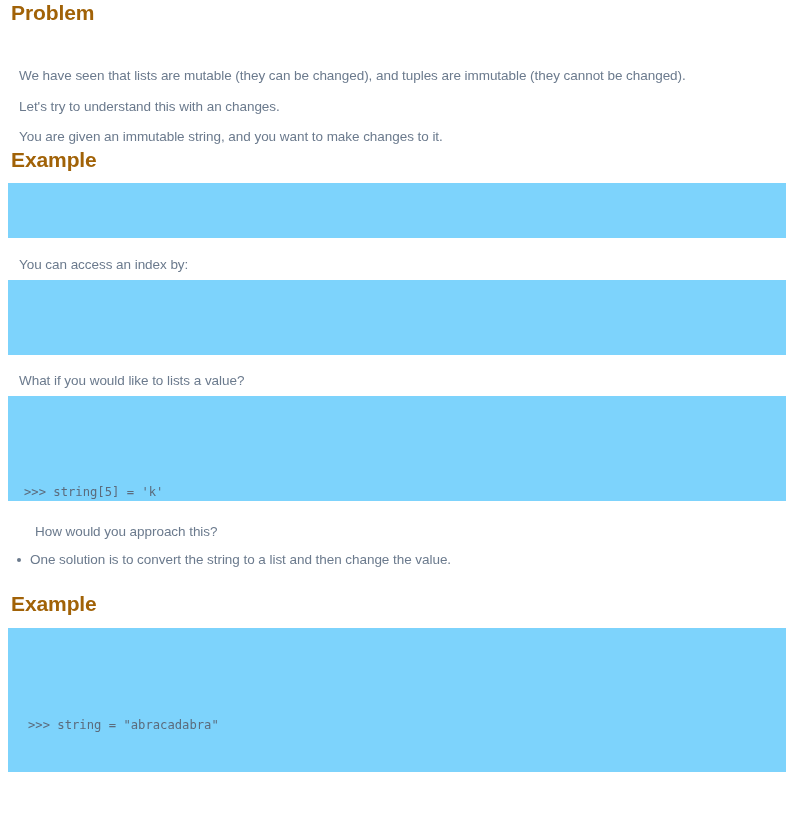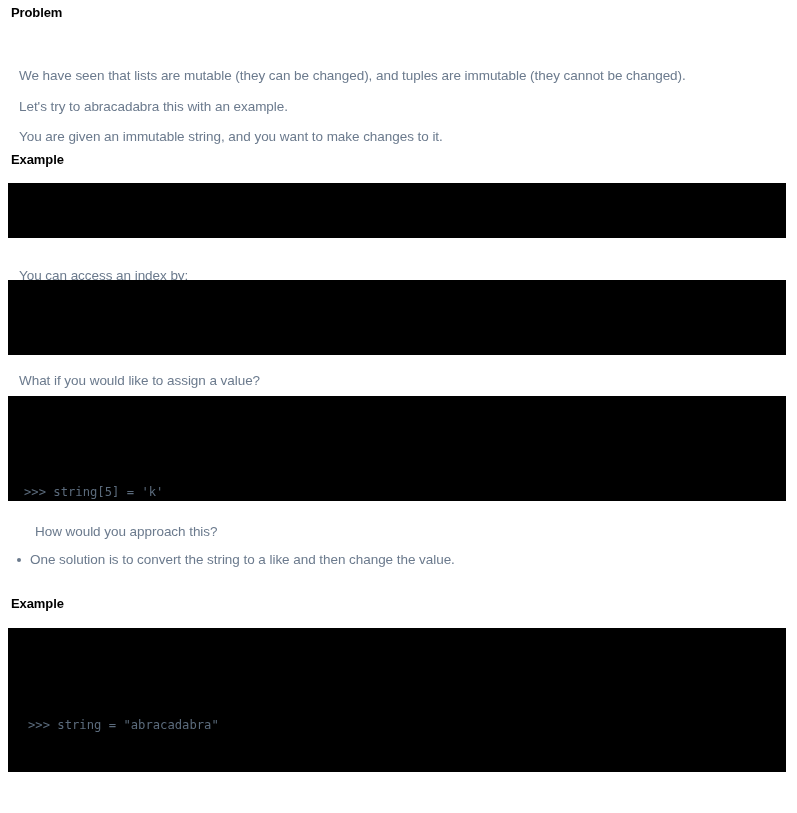--- a/index.html
+++ b/index.html
@@ -14,23 +14,23 @@
     overflow: hidden;
   }
   .page {
     position: relative;
     width: 797px;
     height: 813px;
     box-sizing: border-box;
     padding: 0;
   }
   .heading {
-    font-size: 13px;
+    font-size: 21px;
     font-weight: bold;
-    color: #000000;
+    color: #a16207;
     margin: 0;
     padding: 0 0 0 11px;
     line-height: 18px;
     letter-spacing: -0.1px;
   }
   .para {
     font-size: 13.5px;
     color: #6b7a8d;
     line-height: 19px;
     margin: 8px;
@@ -57,21 +57,21 @@
     top: 8px;
     width: 4px;
     height: 4px;
     border-radius: 50%;
     background: #6b7a8d;
   }
   .code-block {
     position: absolute;
     left: 8px;
     width: 778px;
-    background: #000000;
+    background: #7dd3fc;
     box-sizing: border-box;
     font-family: "DejaVu Sans Mono", "Liberation Mono", monospace;
     font-size: 12.2px;
     line-height: 17.5px;
     color: #5b6b7c;
     white-space: pre;
     overflow: hidden;
   }
   .code-inner {
     padding: 0;
@@ -86,56 +86,56 @@
 </style>
 </head>
 <body>
 
 <div class="page">
 
   <h3 class="heading abs" style="top:4px;left:0;">Problem</h3>
 
   <p class="para abs" style="top:58px;left:0;">We have seen that lists are mutable (they can be changed), and tuples are immutable (they cannot be changed).</p>
 
-  <p class="para abs" style="top:89px;left:0;">Let's try to abracadabra this with an example.</p>
+  <p class="para abs" style="top:89px;left:0;">Let's try to understand this with an changes.</p>
 
   <p class="para abs" style="top:119px;left:0;text-align:right;">You are given an immutable string, and you want to make changes to it.</p>
 
   <h4 class="heading abs" style="top:151px;left:0;">Example</h4>
 
   <div class="code-block" style="top:183px;height:55px;">
     <div class="code-inner" style="padding:19px 0 0 20px;">
       
     </div>
   </div>
 
-  <p class="para abs" style="top:258px;left:0;">You can access an index by:</p>
+  <p class="para abs" style="top:247px;left:0;">You can access an index by:</p>
 
   <div class="code-block" style="top:280px;height:75px;">
     <div class="code-inner" style="padding:19px 0 0 20px;">
       
       
     </div>
   </div>
 
-  <p class="para abs" style="top:363px;left:0;">What if you would like to assign a value?</p>
+  <p class="para abs" style="top:363px;left:0;">What if you would like to lists a value?</p>
 
   <div class="code-block" style="top:396px;height:105px;">
     <div class="code-inner" style="padding:18px 0 0 16px;">
       <div class="code-line">&gt;&gt;&gt; string[5] = 'k'</div>
       
       
       
     </div>
   </div>
 
   <p class="para abs" style="top:514px;left:16px;">How would you approach this?</p>
 
   <ul class="bullet-list abs" style="top:550px;left:0;width:780px;">
-    <li class="bullet-item">One solution is to convert the string to a like and then change the value.</li>
+    <li class="bullet-item">One solution is to convert the string to a list and then change the value.</li>
   </ul>
 
   <h4 class="heading abs" style="top:595px;left:0;">Example</h4>
 
   <div class="code-block" style="top:628px;height:144px;">
     <div class="code-inner" style="padding:19px 0 0 20px;">
       <div class="code-line">&gt;&gt;&gt; string = "abracadabra"</div>
       <div class="code-line">&gt;&gt;&gt; l = list(string)</div>
       
       

